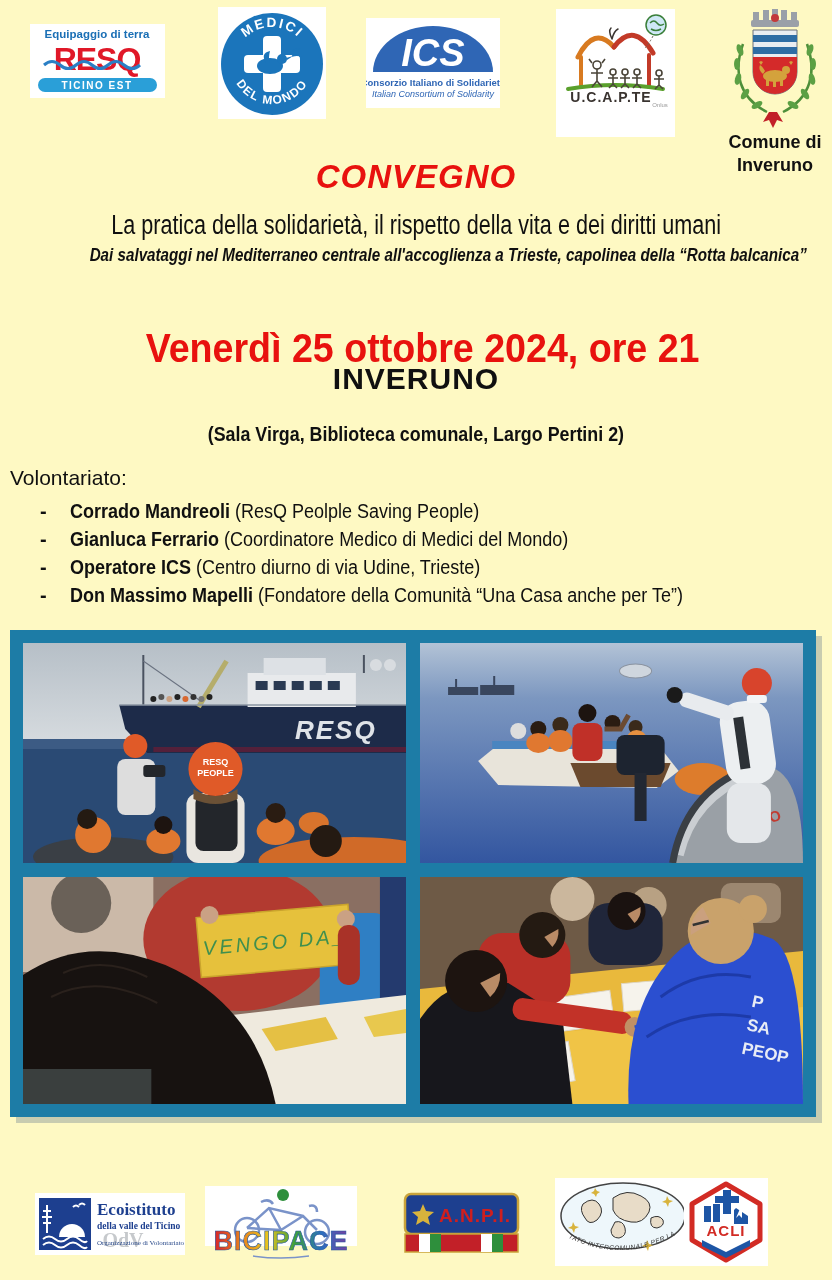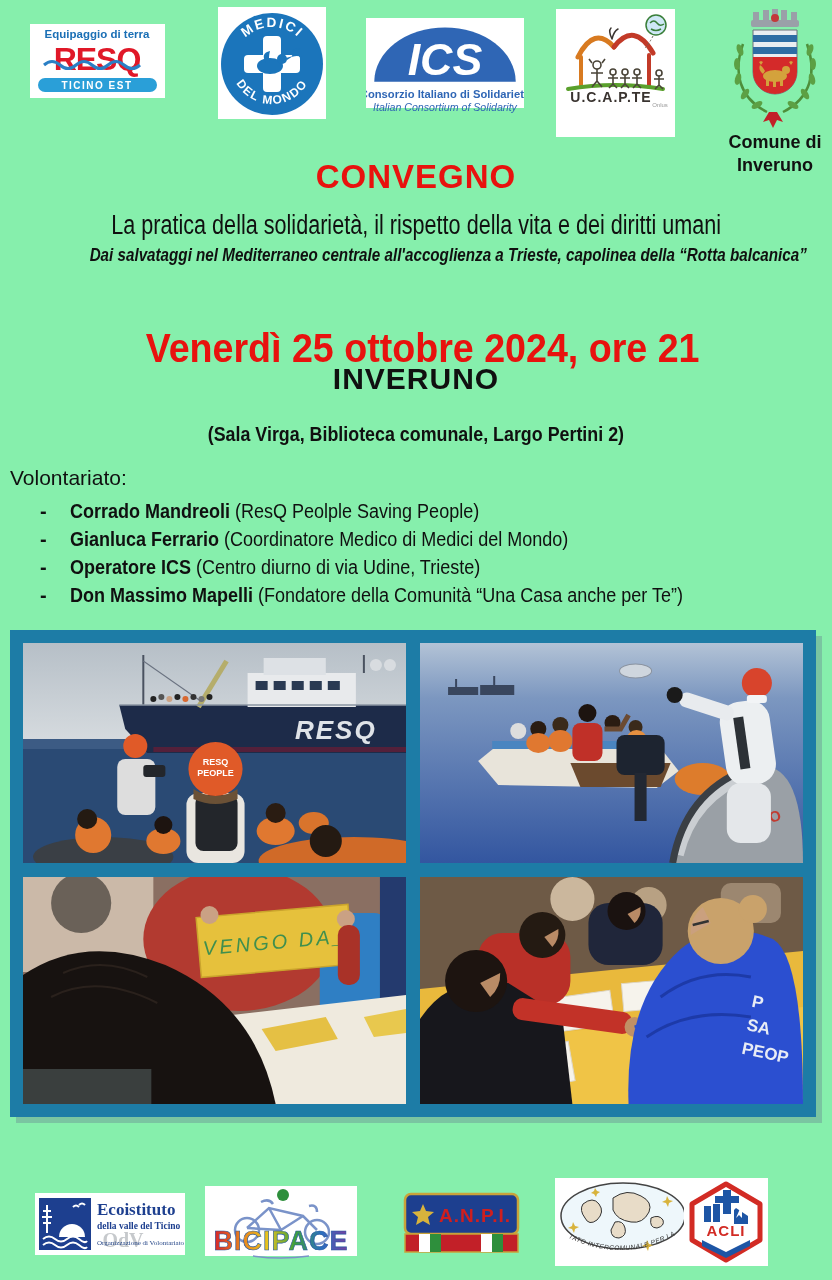--- a/index.html
+++ b/index.html
@@ -1,22 +1,22 @@
 <!DOCTYPE html>
 <html><head>
 <meta charset="utf-8">
 <style>
   html,body{margin:0;padding:0;background:#d9e6f3;}
-  .poster{position:relative;width:832px;height:1280px;background:#86efac;
+  .poster{position:relative;width:832px;height:1280px;background:#fef9c3;
     font-family:"Liberation Sans",sans-serif;overflow:hidden;}
   .box{position:absolute;background:#fff;}
   .center-line{position:absolute;left:0;right:0;text-align:center;}
   .cond{display:inline-block;white-space:nowrap;transform-origin:50% 50%;}
   .cond-l{display:inline-block;white-space:nowrap;transform-origin:0 50%;}
-  .kicker{top:158px;font-size:33px;font-weight:bold;color:#e8120e;letter-spacing:1px;}
+  .kicker{top:158px;font-size:33px;font-weight:bold;color:#e8120e;letter-spacing:1px;font-style:italic;}
   .headline{top:210px;font-size:27px;font-weight:normal;color:#101010;}
   .headline .cond{transform:scaleX(0.80);}
   .subtitle{top:244px;font-size:19px;font-weight:bold;font-style:italic;color:#101010;}
   .subtitle .cond{transform:scaleX(0.80);}
   .date-line{top:326px;font-size:40px;font-weight:bold;color:#e8120e;padding-left:14px;}
   .date-line .cond{transform:scaleX(0.94);}
   .city-line{top:362px;font-size:30px;font-weight:bold;color:#101010;letter-spacing:1px;}
   .venue-line{top:398px;font-size:21px;font-weight:bold;color:#101010;margin-top:24px;}
   .venue-line .cond{transform:scaleX(0.85);}
   .speakers-label{position:absolute;left:10px;top:466px;font-size:21px;color:#101010;}
@@ -70,21 +70,21 @@
       <g fill="#1b75bb">
         <ellipse cx="52" cy="59" rx="13" ry="8"></ellipse>
         <circle cx="64" cy="52" r="5"></circle>
         <path d="M68,51 l7,-2 -6,4 z"></path>
         <path d="M48,56 q-6,-10 4,-12 q-2,7 0,12 z" fill="#1b75bb"></path>
         <path d="M72,47 q6,-6 10,-5 M74,49 q7,-2 9,1" stroke="#1b75bb" stroke-width="1.5" fill="none"></path>
       </g>
     </svg>
   </div>
 
-  <div class="box" style="left:366px;top:18px;width:158px;height:90px;">
+  <div class="box" style="left:366px;top:18px;width:134px;height:90px;">
     <svg viewBox="0 0 134 90">
       <path d="M7,54 A60,46 0 0 1 127,54 Z" fill="#2f66b5"></path>
       <text x="67" y="48" font-size="38" font-weight="900" font-style="italic" fill="#fff" text-anchor="middle">ICS</text>
       <text x="67" y="68" font-size="9.5" font-weight="bold" fill="#2f66b5" text-anchor="middle">Consorzio Italiano di Solidarietà</text>
       <text x="67" y="79" font-size="9" font-style="italic" fill="#2f66b5" text-anchor="middle">Italian Consortium of Solidarity</text>
     </svg>
   </div>
 
   <div class="box" style="left:556px;top:9px;width:119px;height:128px;">
     <svg viewBox="0 0 119 101">
@@ -395,21 +395,21 @@
         <path d="M8,46 q6,-5 12,0 q6,5 12,0 q6,-5 12,0 q6,5 8,2 M8,52 q6,-5 12,0 q6,5 12,0 q6,-5 12,0 q6,5 8,2"></path>
       </g>
       <path d="M24,44 a13,13 0 0 1 26,0 Z" fill="#fff"></path>
       <text x="62" y="22" class="serif" font-size="17" font-weight="bold" fill="#1d3f8f">Ecoistituto</text>
       <text x="62" y="36" class="serif" font-size="9.5" font-weight="bold" fill="#1d3f8f">della valle del Ticino</text>
       <text x="88" y="54" class="serif" font-size="20" font-weight="bold" fill="#c6c9cc" text-anchor="middle">OdV</text>
       <text x="62" y="52" class="serif" font-size="7" fill="#2a4a8a">Organizzazione di Volontariato</text>
     </svg>
   </div>
 
-  <div class="box" style="left:205px;top:1186px;width:152px;height:70px;">
+  <div class="box" style="left:205px;top:1186px;width:152px;height:60px;">
     <svg viewBox="0 0 152 78">
       <defs>
         <linearGradient id="rainbow" x1="0" y1="0" x2="1" y2="0">
           <stop offset="0" stop-color="#d8232a"></stop>
             <stop offset="0.2" stop-color="#e87f1e"></stop>
             <stop offset="0.4" stop-color="#e8c51e"></stop>
             <stop offset="0.6" stop-color="#3fa03c"></stop>
             <stop offset="0.8" stop-color="#2a6fc0"></stop>
             <stop offset="1" stop-color="#7a3fa0"></stop>
         </linearGradient>

